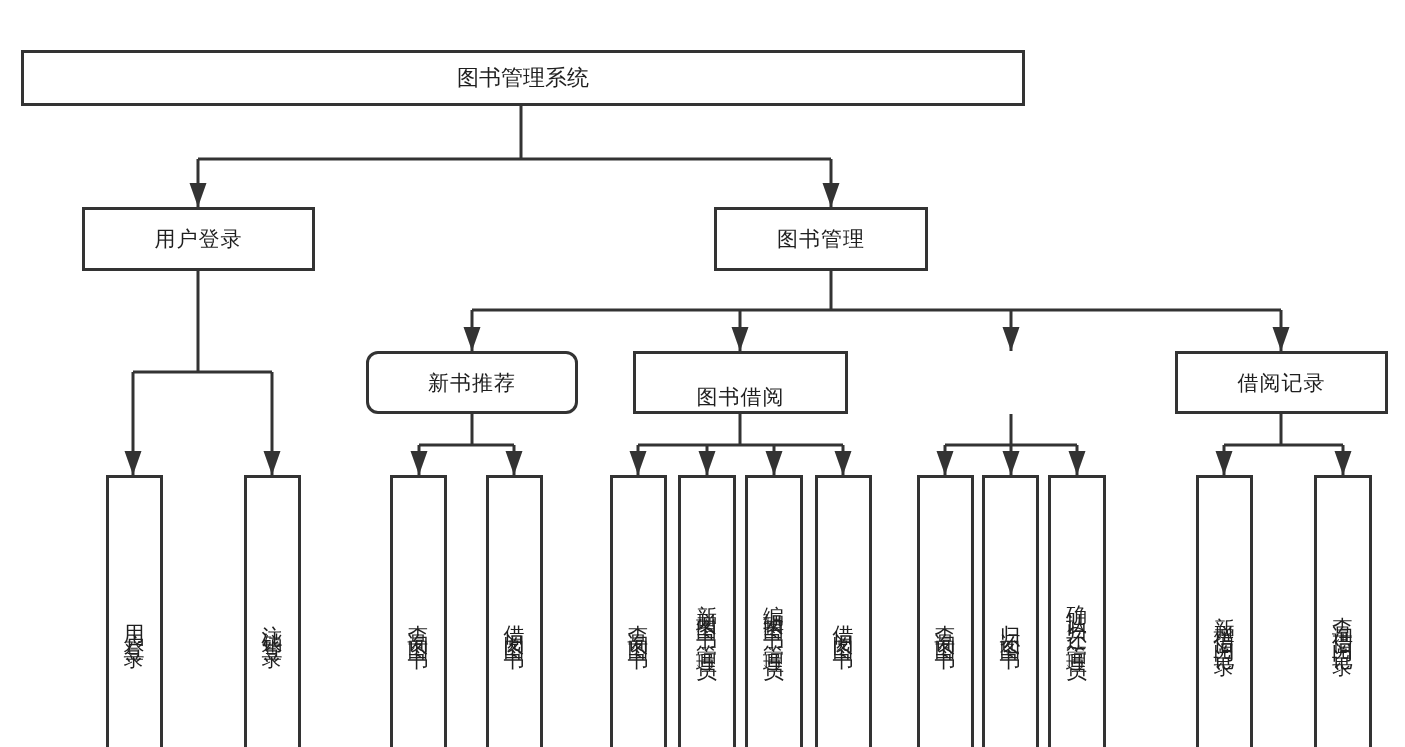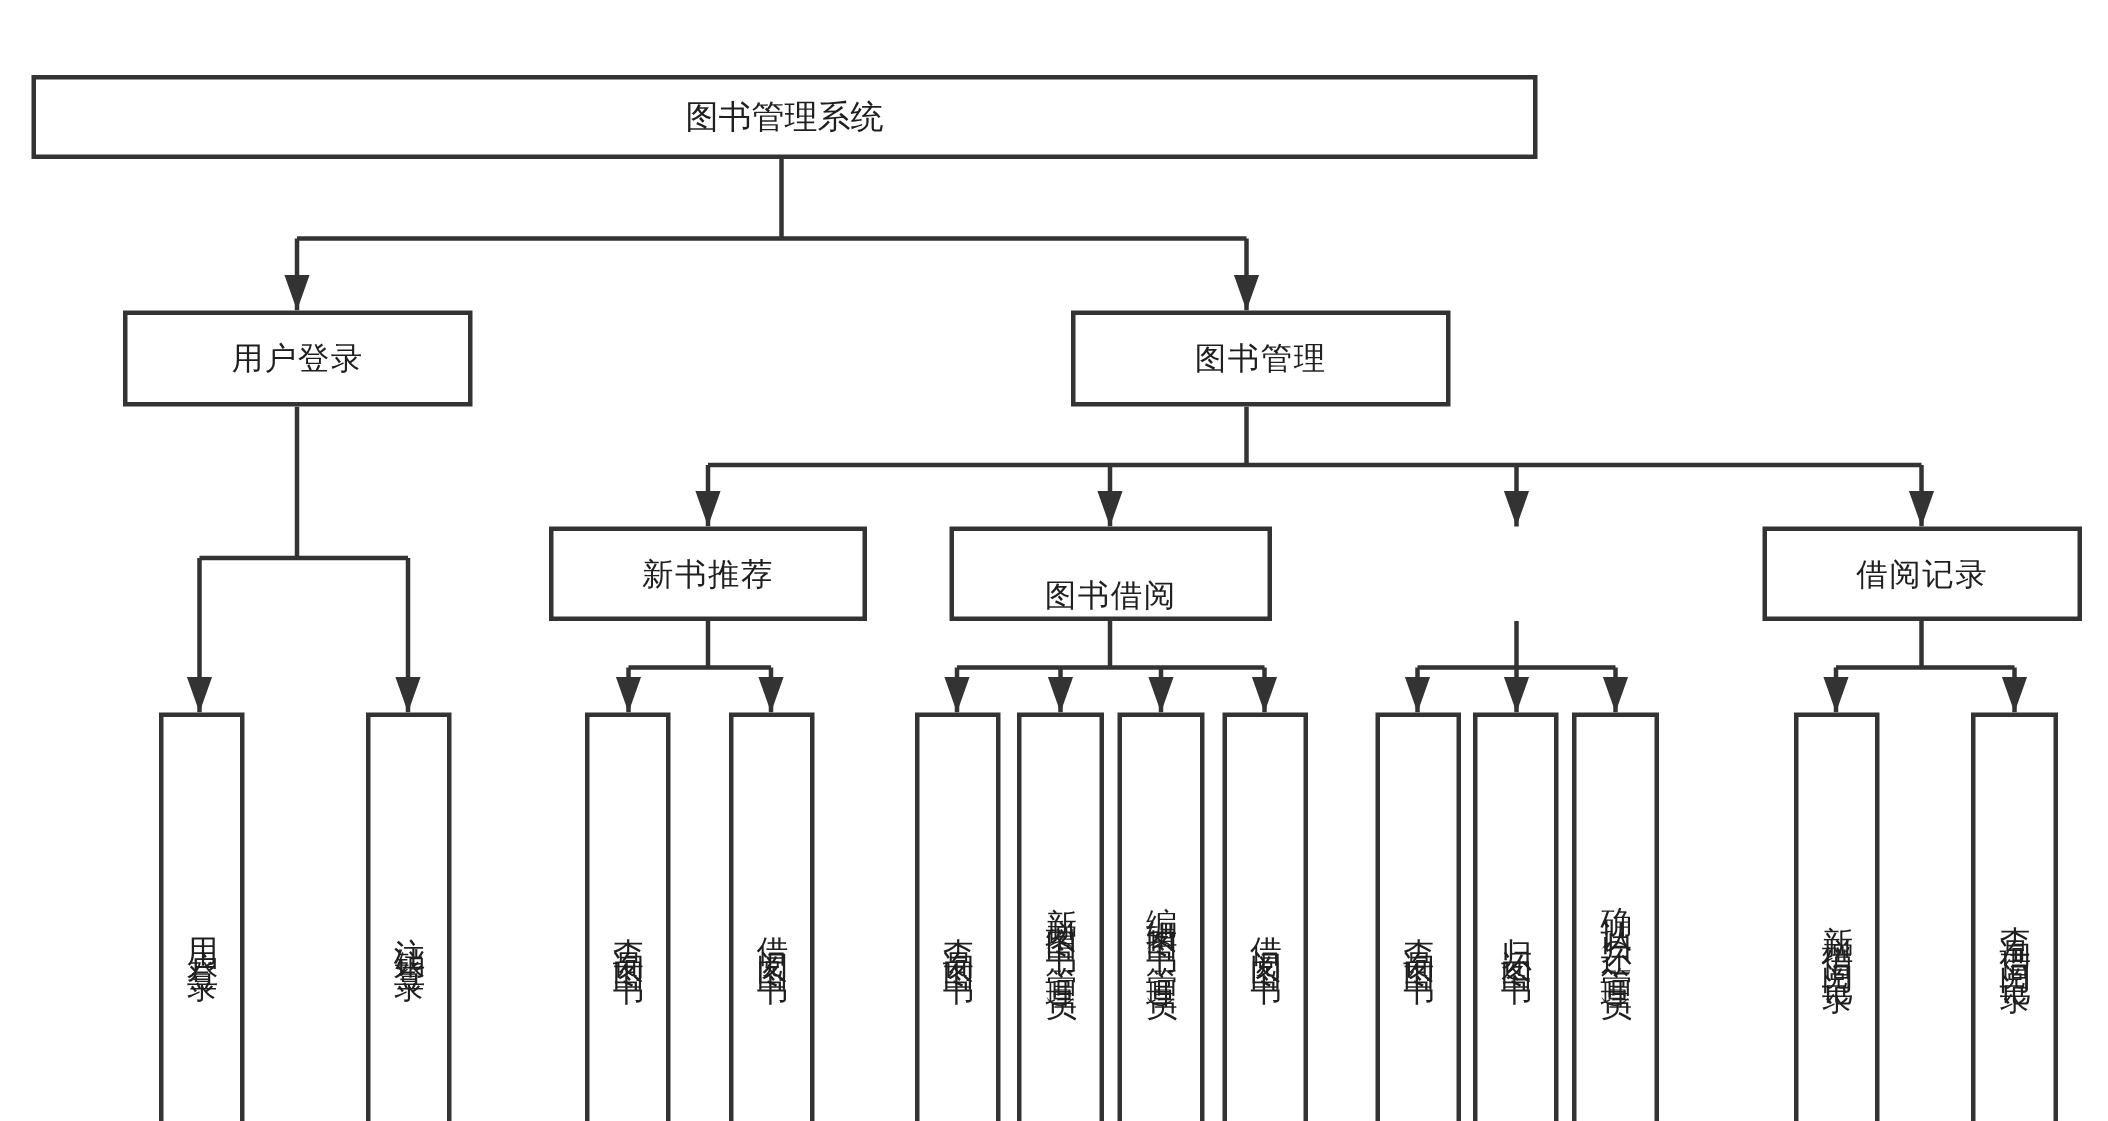--- a/index.html
+++ b/index.html
@@ -122,25 +122,25 @@
     <path d="M1343,407 V437" marker-end="url(#arrow)"></path>
   </svg>
 
   <div class="node title-box" style="left:21px;top:12px;width:1004px;height:56px;">
     <span>图书管理系统</span>
   </div>
 
   <div class="node h-box" style="left:82px;top:169px;width:233px;height:64px;">
     <span>用户登录</span>
   </div>
-  <div class="node h-box" style="left:714px;top:169px;width:253px;height:64px;">
+  <div class="node h-box" style="left:714px;top:169px;width:214px;height:64px;">
     <span>图书管理</span>
   </div>
 
-  <div class="node h-box" style="left:366px;top:313px;width:212px;height:63px;">
+  <div class="node h-box" style="left:366px;top:313px;width:212px;height:63px;border-radius:12px;">
     <span>新书推荐</span>
   </div>
   <div class="node h-box" style="left:633px;top:313px;width:215px;height:63px;align-items:flex-end;">
     <span>图书借阅</span>
   </div>
   <div class="node h-box" style="left:1175px;top:313px;width:213px;height:63px;">
     <span>借阅记录</span>
   </div>
 
   <div class="node v-box" style="left:106px;top:437px;width:57px;height:298px;">

